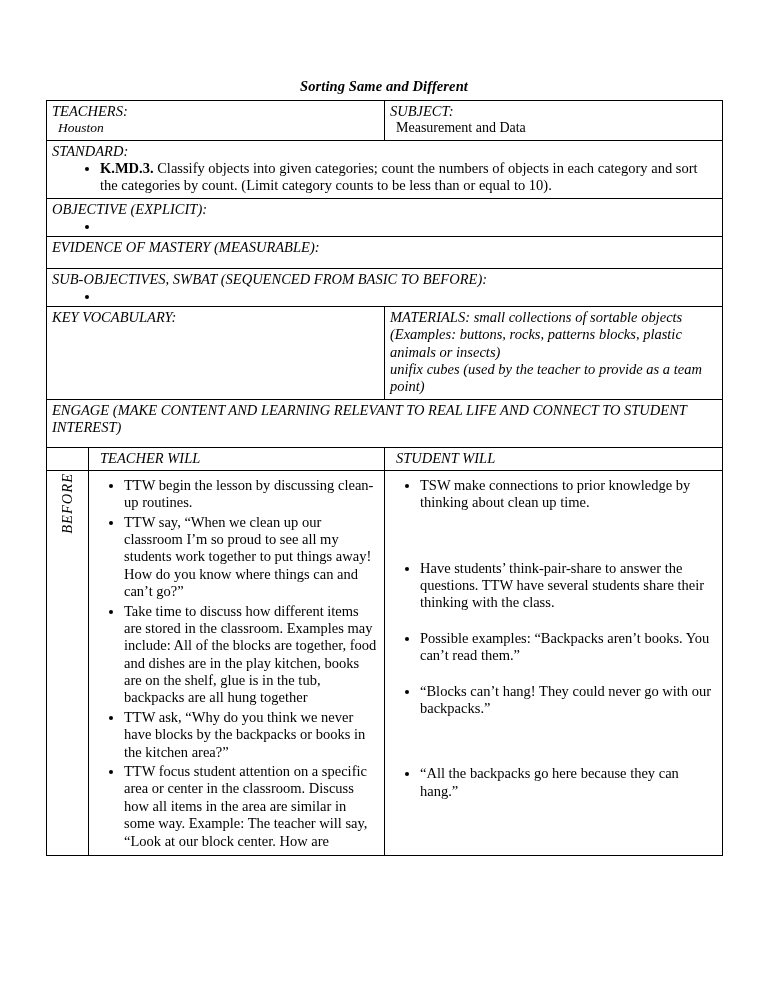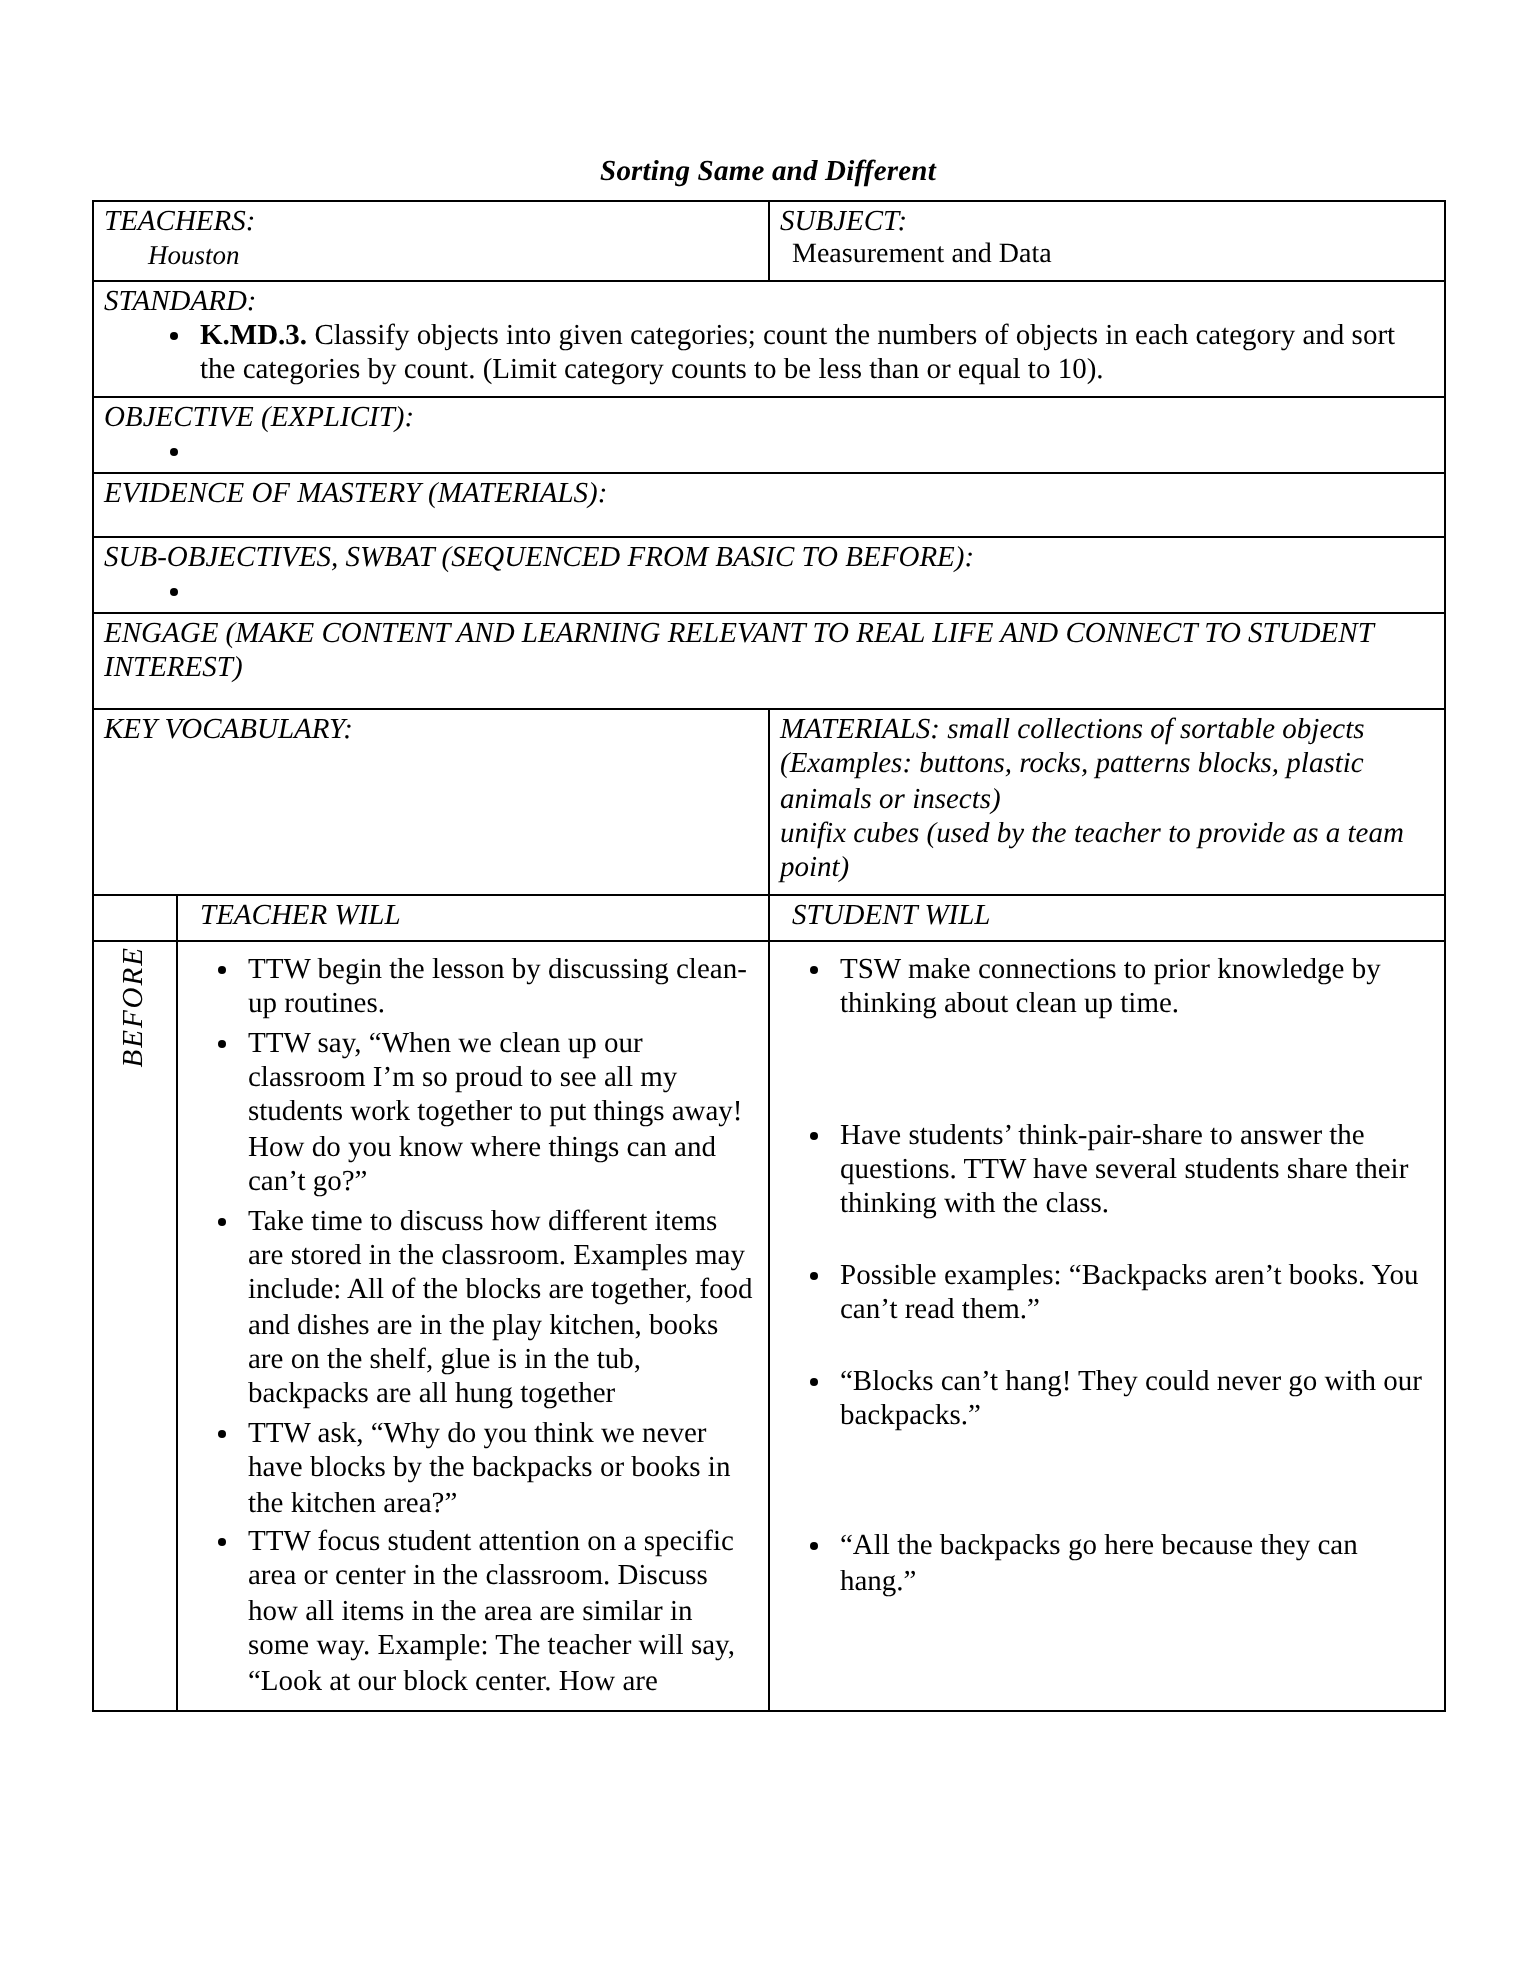--- a/index.html
+++ b/index.html
@@ -44,21 +44,20 @@
     font-style: italic;
   }
   .label {
     font-style: italic;
     font-size: 14.5px;
   }
   .sublabel {
     font-style: italic;
     font-size: 13.5px;
     padding-left: 6px;
-    margin-left: 16px;
   }
   .plain-sub {
     font-size: 14px;
     padding-left: 6px;
     font-style: normal;
   }
   ul.bul {
     margin: 0;
     padding-left: 36px;
     list-style-type: disc;
@@ -155,46 +154,46 @@
       <td colspan="3">
         <div class="label">OBJECTIVE (EXPLICIT):</div>
         <ul class="bul">
           <li class="empty-bullet"></li>
         </ul>
       </td>
     </tr>
 
     <tr>
       <td colspan="3" style="height:26px">
-        <div class="label">EVIDENCE OF MASTERY (MATERIALS):</div>
+        <div class="label">EVIDENCE OF MASTERY (MEASURABLE):</div>
       </td>
     </tr>
 
     <tr>
       <td colspan="3">
         <div class="label">SUB-OBJECTIVES, SWBAT (SEQUENCED FROM BASIC TO BEFORE):</div>
         <ul class="bul">
           <li class="empty-bullet"></li>
         </ul>
       </td>
     </tr>
 
     <tr>
+      <td colspan="2">
+        <div class="label">KEY VOCABULARY:</div>
+      </td>
+      <td>
+        <div class="materials"><span class="ital">MATERIALS:</span><span> small collections of sortable objects (Examples: buttons, rocks, patterns blocks, plastic animals or insects)</span></div>
+        <div class="materials">unifix cubes (used by the teacher to provide as a team point)</div>
+      </td>
+    </tr>
+
+    <tr>
       <td colspan="3" style="height:42px">
         <div class="label">ENGAGE (MAKE CONTENT AND LEARNING RELEVANT TO REAL LIFE AND CONNECT TO STUDENT INTEREST)</div>
-      </td>
-    </tr>
-
-    <tr>
-      <td colspan="2">
-        <div class="label">KEY VOCABULARY:</div>
-      </td>
-      <td>
-        <div class="materials"><span class="ital">MATERIALS:</span><span> small collections of sortable objects (Examples: buttons, rocks, patterns blocks, plastic animals or insects)</span></div>
-        <div class="materials">unifix cubes (used by the teacher to provide as a team point)</div>
       </td>
     </tr>
 
     <tr>
       <td style="border-right:1px solid #000;">&nbsp;</td>
       <td>
         <div class="col-head">TEACHER WILL</div>
       </td>
       <td>
         <div class="col-head">STUDENT WILL</div>

